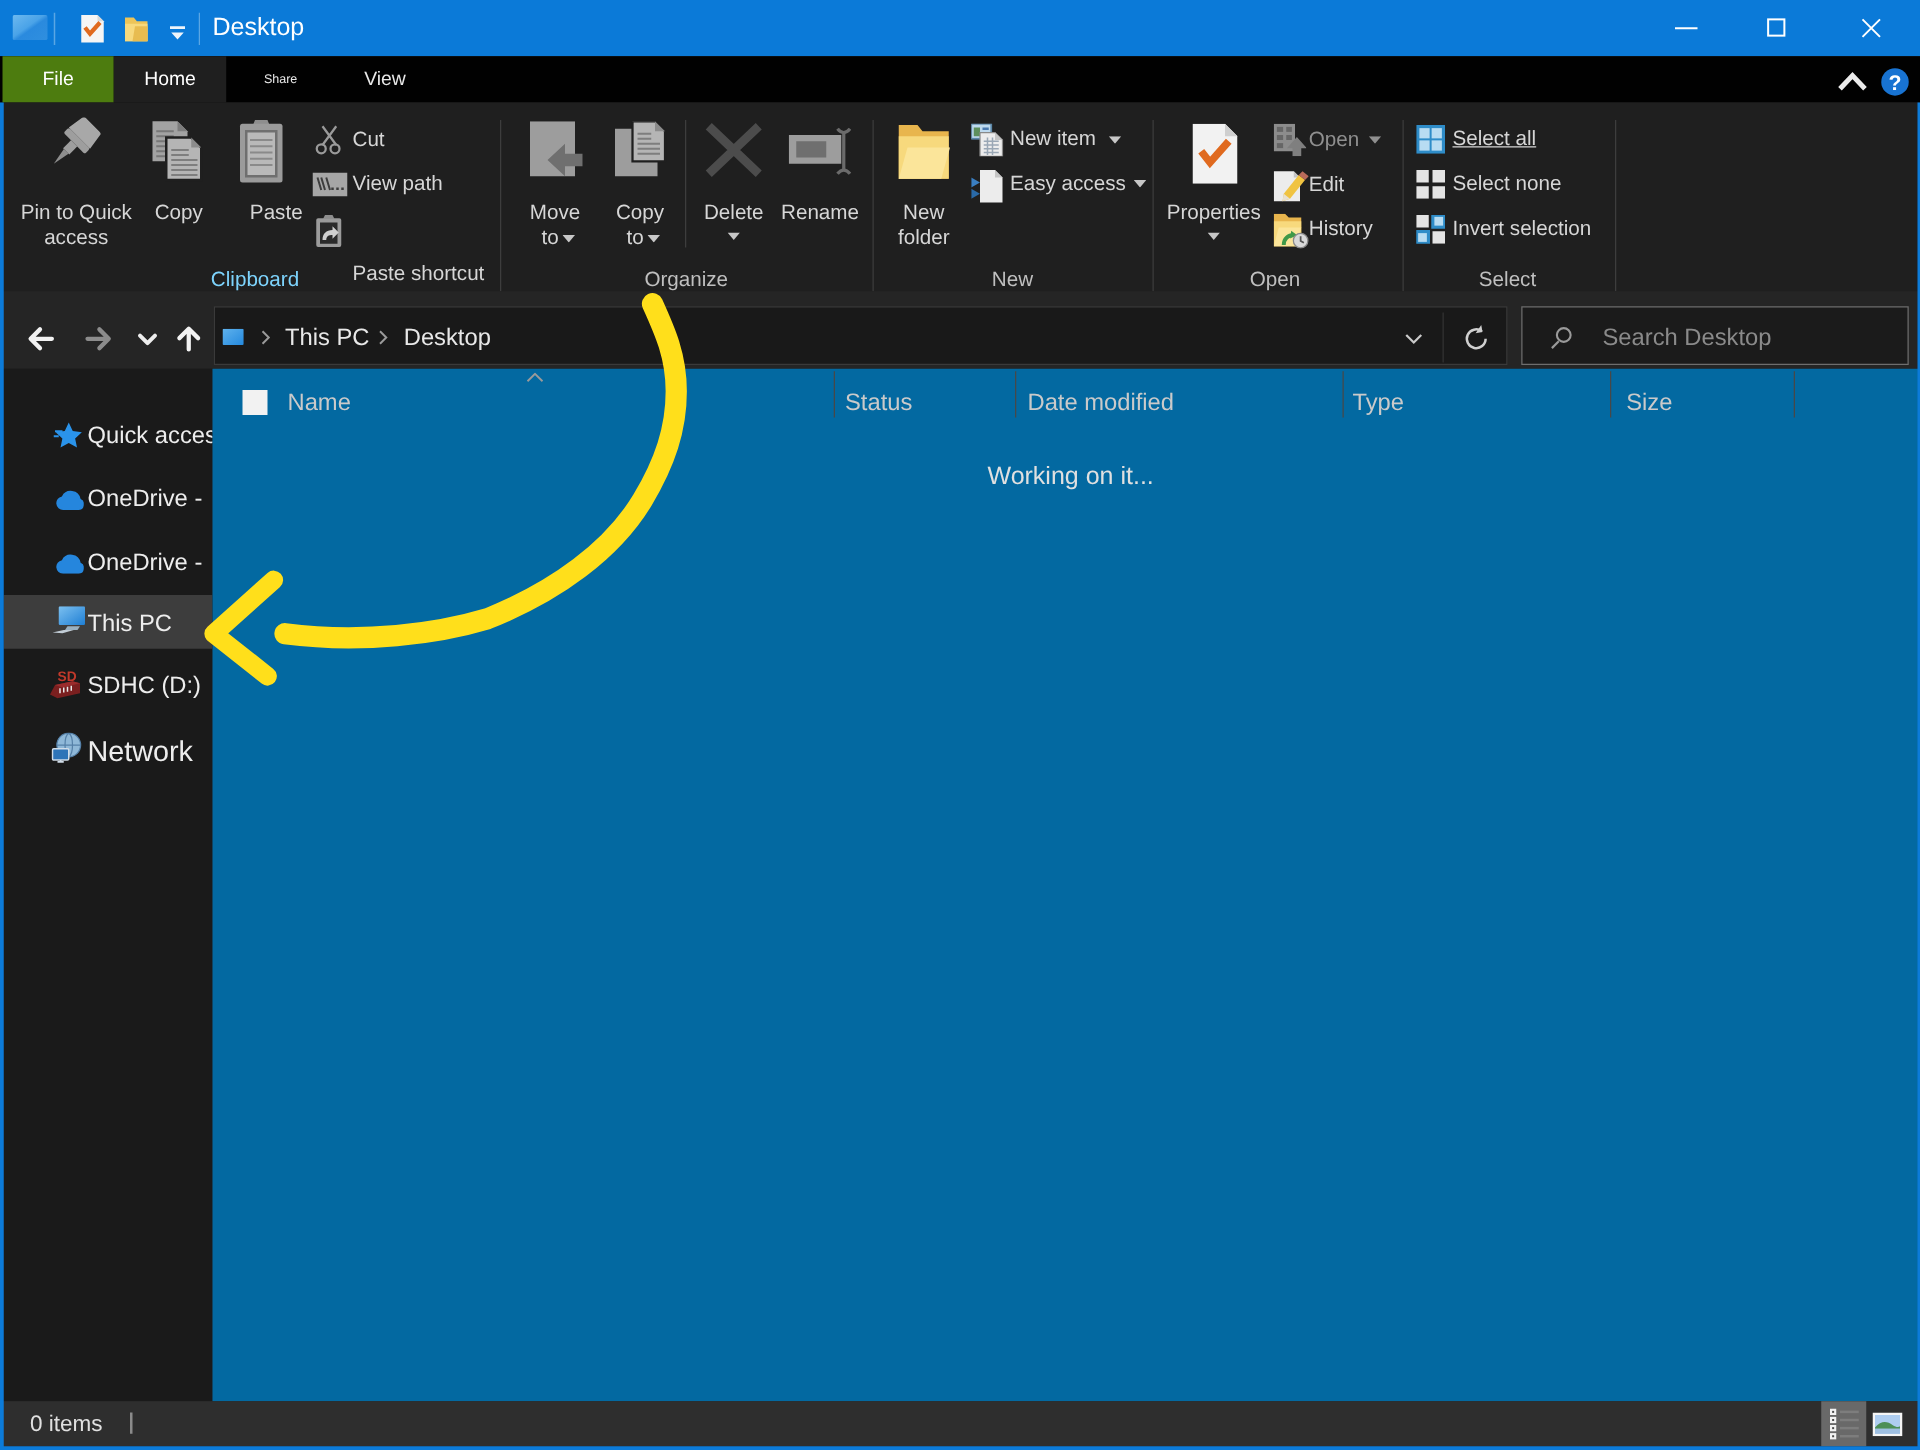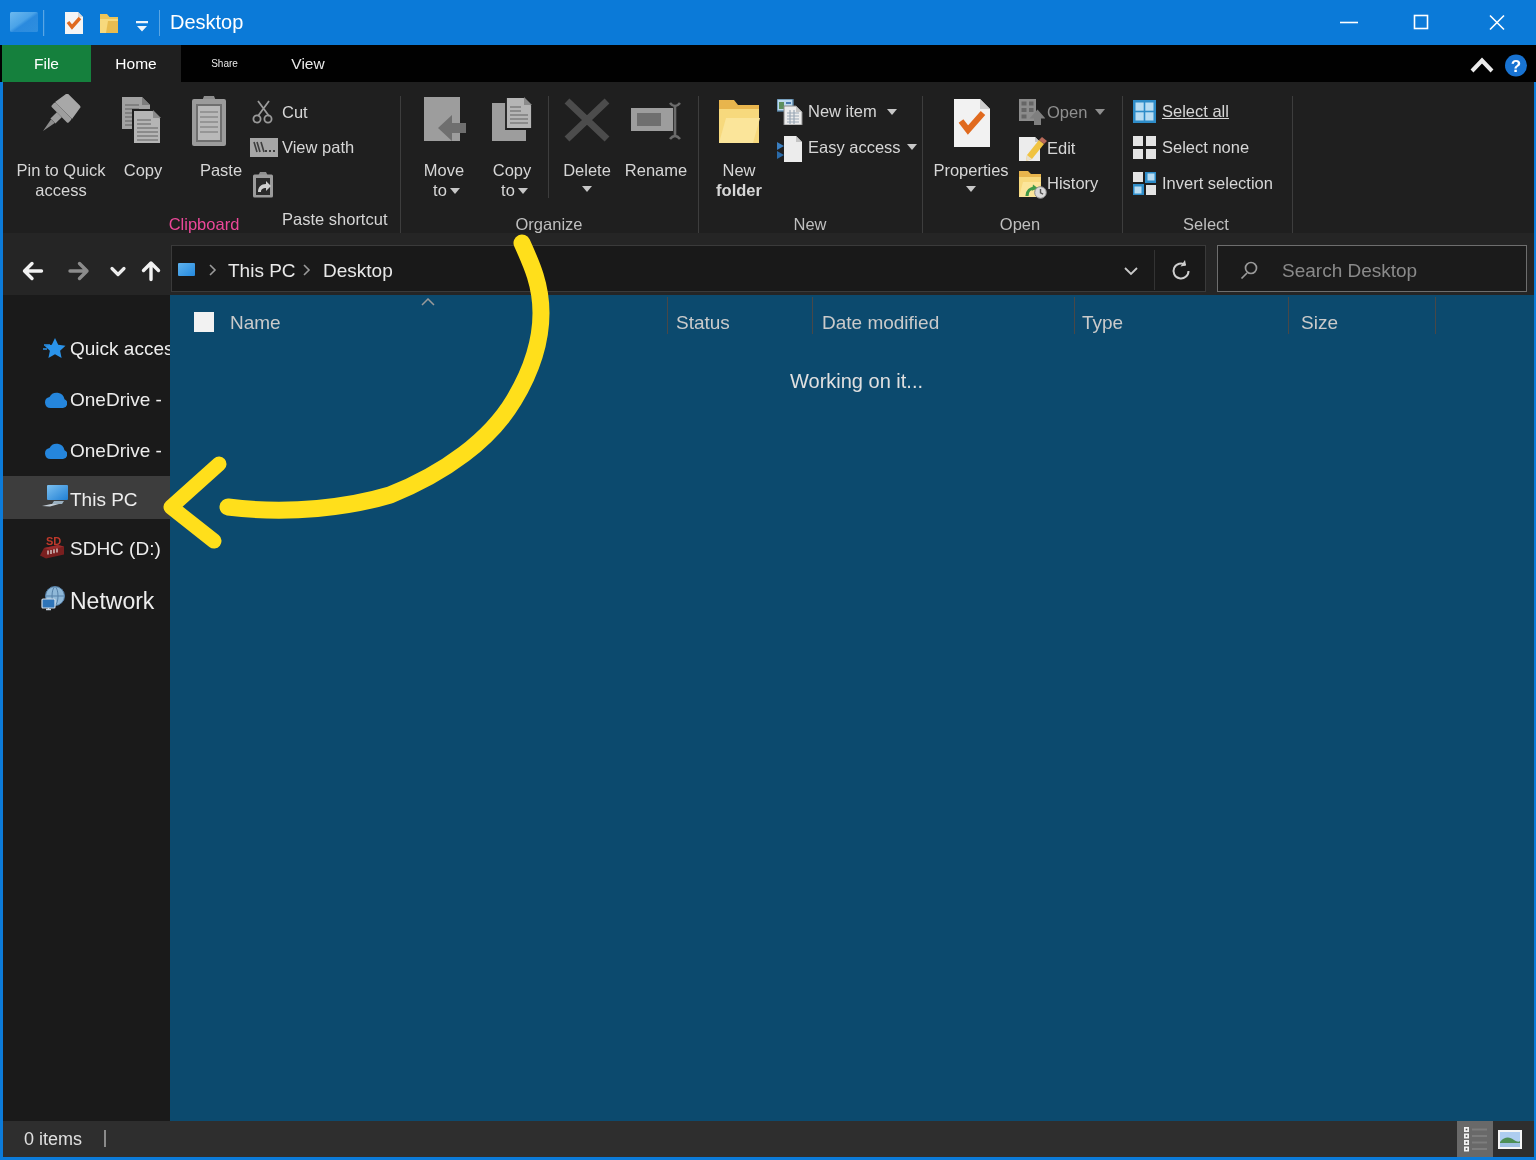--- a/index.html
+++ b/index.html
@@ -45,42 +45,42 @@
   <div class="abs cl" style="left:170px;top:0;height:45px;color:#fff;font-size:20px;">Desktop</div>
   <div class="abs" id="capbtns" style="right:0;top:0;width:240px;height:45px;">
     <svg width="240" height="45" viewBox="0 0 240 45">
       <line x1="44" y1="22.5" x2="62" y2="22.5" stroke="#fff" stroke-width="1.6"></line>
       <rect x="118.5" y="15.5" width="13" height="13" fill="none" stroke="#fff" stroke-width="1.6"></rect>
       <path d="M194 15.5 l14 14 M208 15.5 l-14 14" stroke="#fff" stroke-width="1.6"></path>
     </svg>
   </div>
 
   <div class="abs" style="left:0;top:45px;width:1536px;height:37px;background:#010101;"></div>
-  <div class="abs cc" style="left:2px;top:45px;width:89px;height:37px;background:#15803d;color:#fff;font-size:15.5px;">File</div>
+  <div class="abs cc" style="left:2px;top:45px;width:89px;height:37px;background:#4d7c0f;color:#fff;font-size:15.5px;">File</div>
   <div class="abs cc" style="left:91px;top:45px;width:90px;height:37px;background:#1f1f1f;color:#fff;font-size:15.5px;">Home</div>
   <div class="abs cc" style="left:181px;top:45px;width:87px;height:37px;color:#e8e8e8;font-size:10px;">Share</div>
   <div class="abs cc" style="left:268px;top:45px;width:80px;height:37px;color:#e8e8e8;font-size:15.5px;">View</div>
   <div class="abs" id="tabright" style="left:1460px;top:45px;width:76px;height:37px;">
     <svg width="76" height="37" viewBox="0 0 76 37">
       <path d="M12 26 l10 -10.5 10 10.5" fill="none" stroke="#ebebeb" stroke-width="4"></path>
       <circle cx="56" cy="20.5" r="11" fill="#1873d2"></circle>
       <text x="56" y="27" text-anchor="middle" font-family="Liberation Sans,sans-serif" font-size="17" font-weight="bold" fill="#fff">?</text>
     </svg>
   </div>
 
   <div class="abs" id="ribbon" style="left:0;top:82px;width:1536px;height:151px;background:#1f1f1f;">
 
     <div class="abs" style="left:400px;top:14px;width:1px;height:137px;background:#3d3d3d;"></div>
     <div class="abs" style="left:548px;top:14px;width:1px;height:102px;background:#3d3d3d;"></div>
     <div class="abs" style="left:698px;top:14px;width:1px;height:137px;background:#3d3d3d;"></div>
     <div class="abs" style="left:922px;top:14px;width:1px;height:137px;background:#3d3d3d;"></div>
     <div class="abs" style="left:1122px;top:14px;width:1px;height:137px;background:#3d3d3d;"></div>
     <div class="abs" style="left:1292px;top:14px;width:1px;height:137px;background:#3d3d3d;"></div>
 
-    <div class="lbl" style="left:204px;top:134px;transform:translateX(-50%);color:#ec4899;">Clipboard</div>
+    <div class="lbl" style="left:204px;top:134px;transform:translateX(-50%);color:#7dd3fc;">Clipboard</div>
     <div class="lbl" style="left:549px;top:134px;transform:translateX(-50%);color:#bfbfbf;">Organize</div>
     <div class="lbl" style="left:810px;top:134px;transform:translateX(-50%);color:#bfbfbf;">New</div>
     <div class="lbl" style="left:1020px;top:134px;transform:translateX(-50%);color:#bfbfbf;">Open</div>
     <div class="lbl" style="left:1206px;top:134px;transform:translateX(-50%);color:#bfbfbf;">Select</div>
 
     <svg class="abs" style="left:38px;top:12px;" width="44" height="52" viewBox="0 0 44 52">
       <g fill="#9e9e9e" transform="rotate(45 22 20)">
         <path d="M14 0 h16 q2 0 2 2 l2 13 h-24 l2 -13 q0 -2 2 -2 z" fill="#a8a8a8"></path>
         <rect x="10" y="15" width="24" height="6" rx="1.5"></rect>
         <rect x="18.5" y="21" width="7" height="9"></rect>
@@ -183,21 +183,21 @@
       </g>
     </svg>
     <div class="lbl" style="left:656px;top:80px;transform:translateX(-50%);">Rename</div>
 
     <svg class="abs" style="left:717px;top:14px;" width="46" height="52" viewBox="0 0 46 52">
       <path d="M2 4 h15 l4 5 h21 v38 h-40 z" fill="#e8b54d"></path>
       <path d="M2 13 h40 v34 h-40 z" fill="#f7d97d"></path>
       <path d="M2 47 l7 -25 h34 l-7 25 z" fill="#fbe59a"></path>
     </svg>
     <div class="lbl" style="left:739px;top:80px;transform:translateX(-50%);">New</div>
-    <div class="lbl" style="left:739px;top:100px;transform:translateX(-50%);font-weight:bold;">folder</div>
+    <div class="lbl" style="left:739px;top:100px;transform:translateX(-50%);">folder</div>
 
     <svg class="abs" style="left:777px;top:17px;" width="26" height="26" viewBox="0 0 26 26">
       <rect x="0" y="0" width="16" height="12" fill="#bdd9ee" stroke="#5b87a8" stroke-width="1.4"></rect>
       <rect x="2" y="3" width="5" height="7" fill="#5d8f5d"></rect>
       <rect x="9" y="3" width="5" height="2" fill="#4a7ab0"></rect>
       <path d="M7 7 h12 l6 6 v13 h-18 z" fill="#ececec" stroke="#8a8a8a" stroke-width="1"></path>
       <path d="M19 7 l6 6 h-6 z" fill="#c4c4c4"></path>
       <g stroke="#9aa7b5" stroke-width="1.2">
           <path d="M10 14 h12 M10 17 h12 M10 20 h12 M10 23 h12 M13 11 v14 M17 11 v14"></path>
         </g>
@@ -380,21 +380,21 @@
     <div class="lbl" style="left:70px;top:243.5px;color:#ededed;font-size:19px;">SDHC (D:)</div>
 
     <svg class="abs" style="left:41px;top:291px;" width="26" height="26" viewBox="0 0 26 26">
       <circle cx="14" cy="10" r="9.5" fill="#8fb8d8"></circle>
       <path d="M14 0.5 a9.5 9.5 0 0 0 0 19 M14 0.5 a9.5 9.5 0 0 1 0 19 M4.5 10 h19 M14 0.5 c-4 2.5 -4 16.5 0 19 M14 0.5 c4 2.5 4 16.5 0 19" fill="none" stroke="#5580a8" stroke-width="1"></path>
       <rect x="1" y="13" width="13" height="9" rx="1" fill="#2e74b8" stroke="#d0dce8" stroke-width="1.2"></rect>
       <path d="M5 23.5 h5 M7.5 22 v1.5" stroke="#d0dce8" stroke-width="1.4"></path>
     </svg>
     <div class="lbl" style="left:70px;top:294.5px;color:#ededed;font-size:23px;">Network</div>
   </div>
-  <div class="abs" style="left:170px;top:295px;width:1366px;height:826px;background:#0c4a6e;" id="content">
+  <div class="abs" style="left:170px;top:295px;width:1366px;height:826px;background:#0369a1;" id="content">
 
     <div class="abs" style="left:24px;top:17px;width:20px;height:20px;background:#f2f2f2;"></div>
     <svg class="abs" style="left:251px;top:3px;" width="14" height="8" viewBox="0 0 14 8">
         <path d="M1 7 l6 -6 6 6" fill="none" stroke="#9a9a9a" stroke-width="1.5"></path>
       </svg>
     <div class="lbl" style="left:60px;top:17.5px;color:#cacaca;font-size:19px;">Name</div>
     <div class="abs" style="left:497px;top:2px;width:1px;height:37px;background:#484848;"></div>
     <div class="abs" style="left:642px;top:2px;width:1px;height:37px;background:#484848;"></div>
     <div class="abs" style="left:904px;top:2px;width:1px;height:37px;background:#484848;"></div>
     <div class="abs" style="left:1118px;top:2px;width:1px;height:37px;background:#484848;"></div>

